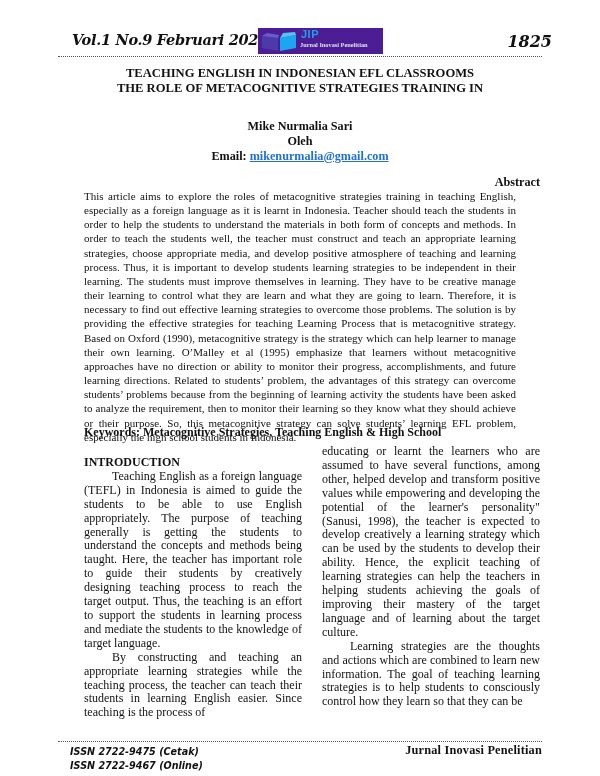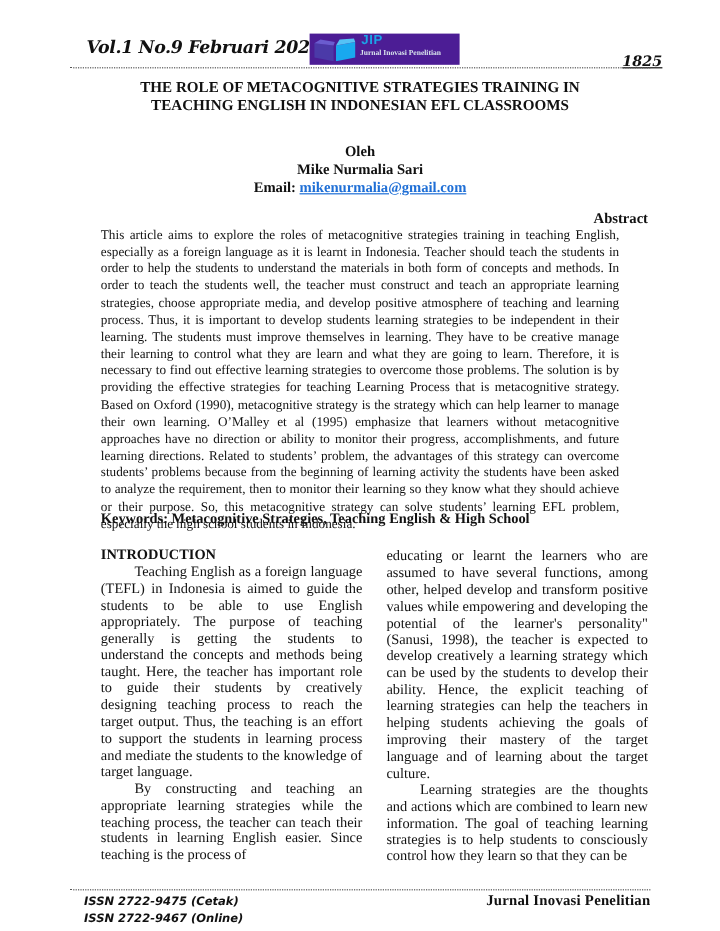--- a/index.html
+++ b/index.html
@@ -5,37 +5,37 @@
   * { margin: 0; padding: 0; box-sizing: border-box; }
   html, body { width: 600px; height: 776px; background: #ffffff; overflow: hidden; }
   body { position: relative; font-family: "Liberation Serif", serif; color: #111; }
 
   .header { position: absolute; left: 55px; top: 27px; width: 497px; height: 28px; }
   .hdr-vol { position: absolute; left: 17px; top: 4px; font-family: "DejaVu Serif", serif; font-style: italic; font-weight: bold; font-size: 14.5px; letter-spacing: -0.3px; color: #111; }
   .hdr-logo { position: absolute; left: 203px; top: 1px; width: 125px; height: 26px; background: #4c1d95; }
   .logo-book { position: absolute; left: 3px; top: 3px; width: 36px; height: 20px; }
   .logo-jip { position: absolute; left: 43px; top: 0px; font-family: "Liberation Sans", sans-serif; font-weight: bold; font-size: 11px; color: #1ba3e8; letter-spacing: 0.5px; }
   .logo-sub { position: absolute; left: 42px; top: 13px; font-family: "Liberation Serif", serif; font-weight: bold; font-size: 6.3px; color: #d8e4ec; white-space: nowrap; }
-  .hdr-page { position: absolute; right: 0px; top: 17px; font-family: "DejaVu Serif", serif; font-style: italic; font-weight: bold; font-size: 12px; color: #111; text-decoration: underline; }
+  .hdr-page { position: absolute; right: 0px; top: 5px; font-family: "DejaVu Serif", serif; font-style: italic; font-weight: bold; font-size: 16px; color: #111; }
 
   .rule { position: absolute; left: 58px; width: 484px; height: 0; border-top: 1px dotted #555; }
   .rule.top { top: 56px; }
   .rule.bottom { top: 741px; }
 
   .title { position: absolute; left: 60px; top: 66px; width: 480px; text-align: center; font-weight: bold; font-size: 12.6px; line-height: 15px; }
   .authorblock { position: absolute; left: 60px; top: 119px; width: 480px; text-align: center; font-weight: bold; font-size: 12.2px; line-height: 14.8px; }
   .email-link { color: #1f6fd6; text-decoration: underline; margin-top: 48px; }
 
   .abstract-head { position: absolute; left: 60px; top: 175px; width: 480px; text-align: right; font-weight: bold; font-size: 12.2px; }
   .abstract { position: absolute; left: 84px; top: 189px; width: 432px; font-size: 11px; line-height: 14.15px; text-align: justify; }
   .keywords { position: absolute; left: 84px; top: 425px; width: 432px; font-weight: bold; font-size: 12px; }
 
   .col { position: absolute; top: 456px; width: 218px; font-size: 12px; line-height: 13.9px; text-align: justify; }
   .col.left { left: 84px; }
-  .col.right { left: 322px; top: 457px; }
+  .col.right { left: 322px; top: 445px; }
   .section-head { font-weight: bold; font-size: 12px; }
   .para { text-indent: 28px; }
 
   .footer-issn { position: absolute; left: 70px; top: 745px; font-family: "DejaVu Sans", sans-serif; font-style: italic; font-weight: bold; font-size: 9.6px; line-height: 14px; }
   .footer-journal { position: absolute; right: 58px; top: 743px; font-weight: bold; font-size: 12.3px; letter-spacing: 0.2px; }
 </style>
 </head>
 <body>
 
 <div class="header">
@@ -49,27 +49,27 @@
     </svg>
     <span class="logo-jip">JIP</span>
     <span class="logo-sub">Jurnal Inovasi Penelitian</span>
   </div>
   <div class="hdr-page">1825</div>
 </div>
 
 <div class="rule top"></div>
 
 <div class="title">
+  <div>TEACHING ENGLISH IN INDONESIAN EFL CLASSROOMS</div>
   <div>THE ROLE OF METACOGNITIVE STRATEGIES TRAINING IN</div>
-  <div>TEACHING ENGLISH IN INDONESIAN EFL CLASSROOMS</div>
 </div>
 
 <div class="authorblock">
+  <div>Mike Nurmalia Sari</div>
   <div>Oleh</div>
-  <div>Mike Nurmalia Sari</div>
   <div><span>Email: </span><span class="email-link">mikenurmalia@gmail.com</span></div>
 </div>
 
 <div class="abstract-head">Abstract</div>
 <div class="abstract">This article aims to explore the roles of metacognitive strategies training in teaching English, especially as a foreign language as it is learnt in Indonesia. Teacher should teach the students in order to help the students to understand the materials in both form of concepts and methods. In order to teach the students well, the teacher must construct and teach an appropriate learning strategies, choose appropriate media, and develop positive atmosphere of teaching and learning process. Thus, it is important to develop students learning strategies to be independent in their learning. The students must improve themselves in learning. They have to be creative manage their learning to control what they are learn and what they are going to learn. Therefore, it is necessary to find out effective learning strategies to overcome those problems. The solution is by providing the effective strategies for teaching Learning Process that is metacognitive strategy. Based on Oxford (1990), metacognitive strategy is the strategy which can help learner to manage their own learning. O’Malley et al (1995) emphasize that learners without metacognitive approaches have no direction or ability to monitor their progress, accomplishments, and future learning directions. Related to students’ problem, the advantages of this strategy can overcome students’ problems because from the beginning of learning activity the students have been asked to analyze the requirement, then to monitor their learning so they know what they should achieve or their purpose. So, this metacognitive strategy can solve students’ learning EFL problem, especially the high school students in Indonesia.</div>
 <div class="keywords">Keywords: Metacognitive Strategies, Teaching English &amp; High School</div>
 
 <div class="col left">
   <div class="section-head">INTRODUCTION</div>
   <p class="para">Teaching English as a foreign language (TEFL) in Indonesia is aimed to guide the students to be able to use English appropriately. The purpose of teaching generally is getting the students to understand the concepts and methods being taught. Here, the teacher has important role to guide their students by creatively designing teaching process to reach the target output. Thus, the teaching is an effort to support the students in learning process and mediate the students to the knowledge of target language.</p>

